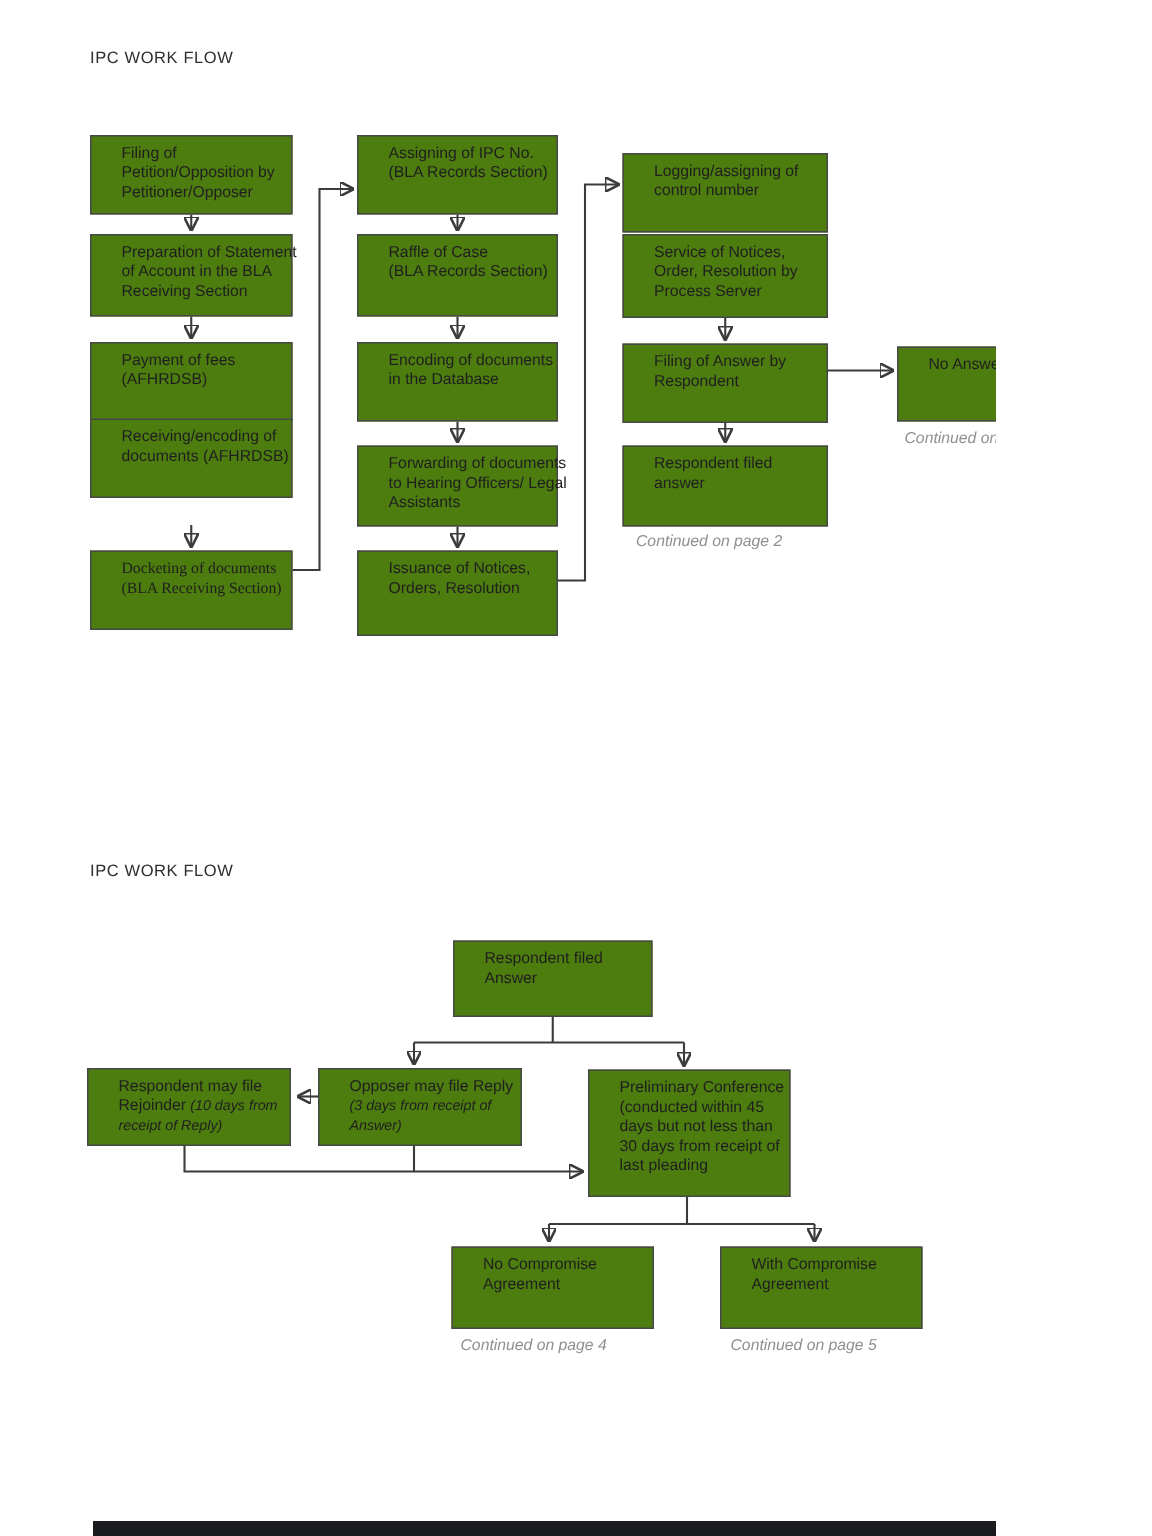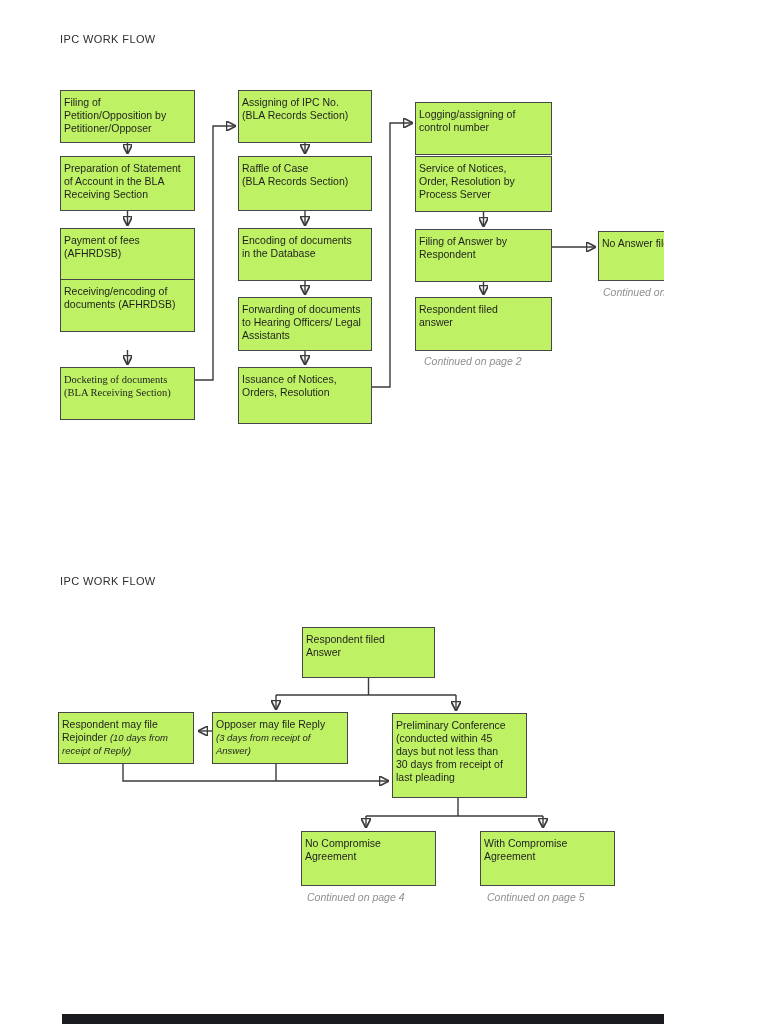--- a/index.html
+++ b/index.html
@@ -1,20 +1,20 @@
 <!DOCTYPE html>
 <html><head>
 <meta charset="utf-8">
 <style>
   html,body{margin:0;padding:0;background:#ffffff;}
   .page{position:relative;width:664px;height:1024px;background:#ffffff;overflow:hidden;
         font-family:"Liberation Sans",sans-serif;}
   .flow-title{position:absolute;font-size:11px;letter-spacing:.4px;color:#2e2e2e;}
-  .box{position:absolute;box-sizing:border-box;background:#bef264;border:1.5px solid #474747;
-       padding:5px 3px;font-size:10.5px;line-height:13px;color:#1f1f1f;white-space:pre;}
+  .box{position:absolute;box-sizing:border-box;background:#4d7c0f;border:1.5px solid #474747;
+       padding:5px 20px;font-size:10.5px;line-height:13px;color:#1f1f1f;white-space:pre;}
   .box .it{font-style:italic;font-size:9.5px;}
   .continued{position:absolute;font-size:10.5px;font-style:italic;color:#8f8f8f;white-space:pre;}
   svg.wires{position:absolute;left:0;top:0;pointer-events:none;}
   svg.wires path{fill:none;stroke:#3b3b3b;stroke-width:1.4;}
   .next-page-edge{position:absolute;left:62px;top:1014px;width:644px;height:10px;background:#191b1f;}
 </style>
 </head>
 <body>
 
 <div class="page">

